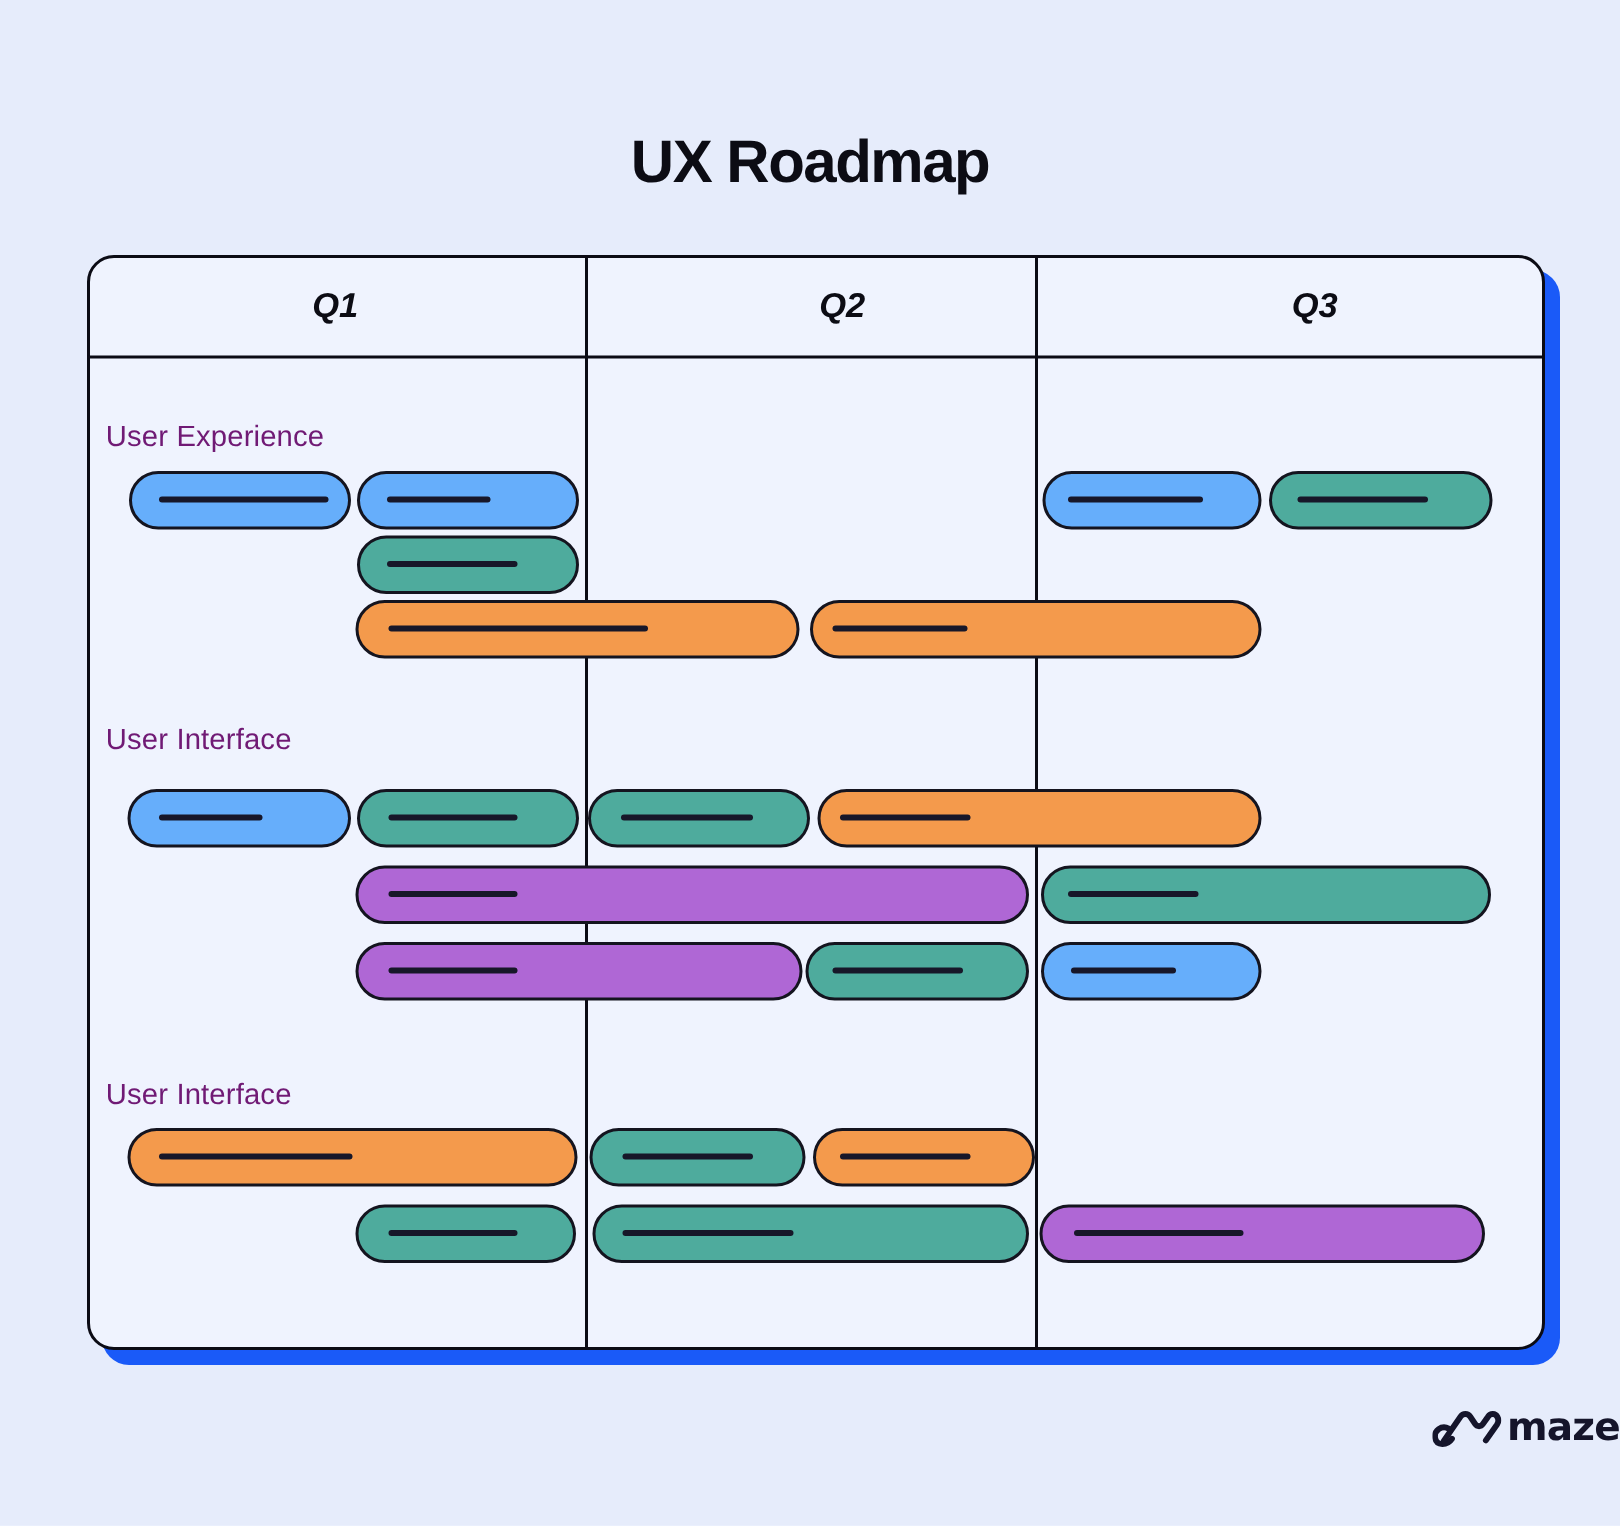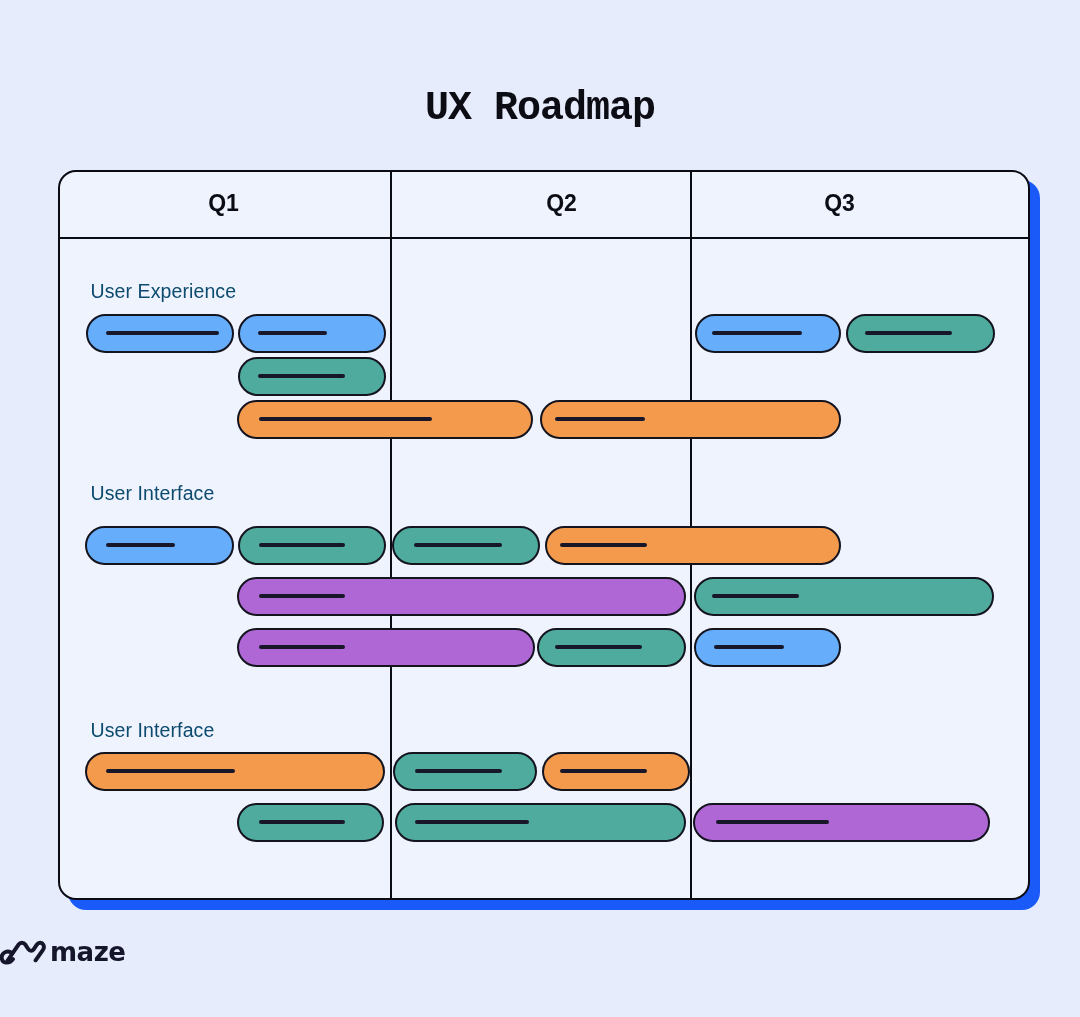--- a/index.html
+++ b/index.html
@@ -3,59 +3,59 @@
 <meta charset="utf-8">
 <style>
   html,body{margin:0;padding:0;}
   body{
     width:1080px;height:1017px;position:relative;overflow:hidden;
     background:#E6ECFB;
     font-family:"Liberation Sans", sans-serif;
   }
   .page-title{
     position:absolute;top:86px;left:0;width:100%;text-align:center;
-    font-family:Liberation Mono, monospace;
+    font-family:Liberation Sans, sans-serif;
     font-size:40px;font-weight:700;color:#0C0C14;letter-spacing:-1px;
   }
   .board{
     position:absolute;left:58px;top:170px;width:972px;height:730px;
     box-sizing:border-box;
     background:#EFF3FE;
     border:2.5px solid #0B0B14;
     border-radius:18px;
     box-shadow:10px 10px 0 #1A5AF8;
   }
   .layer{position:absolute;left:-2.5px;top:-2.5px;width:972px;height:730px;}
   .qcell{
     position:absolute;top:0;height:67px;
     display:flex;align-items:center;justify-content:center;
-    font-size:23px;font-weight:600;color:#0C0C14;letter-spacing:0;
+    font-size:23px;font-weight:600;color:#0C0C14;letter-spacing:0;font-style:italic;
   }
   .qcell.q1{left:0;width:332px;}
   .qcell.q2{left:332px;width:344px;}
-  .qcell.q3{left:612px;width:340px;}
+  .qcell.q3{left:649px;width:340px;}
   .header-line{position:absolute;top:67px;left:0;width:972px;height:2px;background:#0B0B14;}
   .col-divider{position:absolute;top:0;height:730px;width:2px;background:#0B0B14;}
   .col-divider.c1{left:332px;}
   .col-divider.c2{left:632px;}
   .section-label{
-    position:absolute;left:33px;
-    font-size:19.5px;color:#0c4a6e;font-weight:400;letter-spacing:0.1px;
+    position:absolute;left:13px;
+    font-size:19.5px;color:#701a75;font-weight:400;letter-spacing:0.1px;
   }
   .bar{
     position:absolute;height:39px;box-sizing:border-box;
     border:2px solid #14141F;border-radius:20px;
   }
   .bar-line{
     position:absolute;top:50%;transform:translateY(-50%);
     height:4px;border-radius:2px;background:#171729;
   }
   .footer{
     position:absolute;top:930px;left:0;width:100%;height:44px;
-    display:flex;align-items:center;justify-content:flex-start;gap:4px;
+    display:flex;align-items:center;justify-content:flex-end;gap:4px;
   }
   .logo-icon{display:block;}
   .logo-text{
     font-family:"DejaVu Sans", sans-serif;
     font-size:26px;font-weight:700;color:#15152B;letter-spacing:-0.5px;
   }
 </style>
 </head>
 <body>
 

